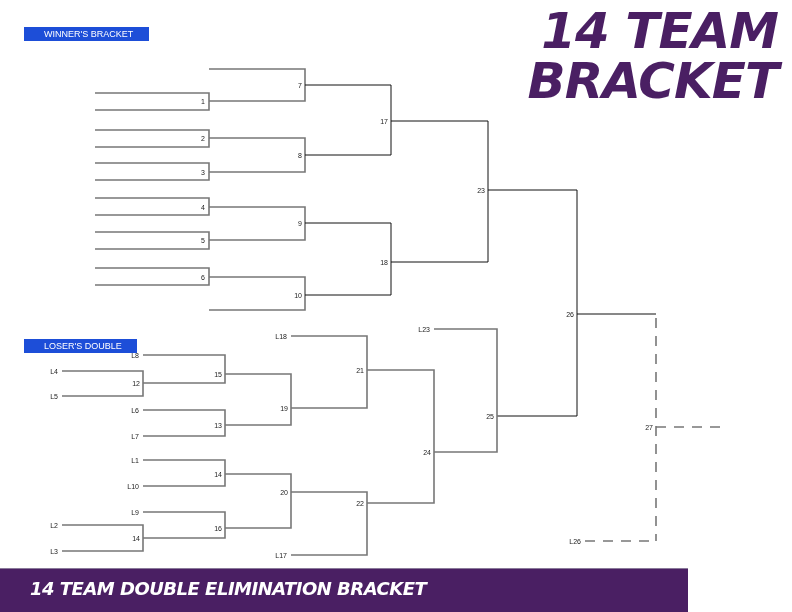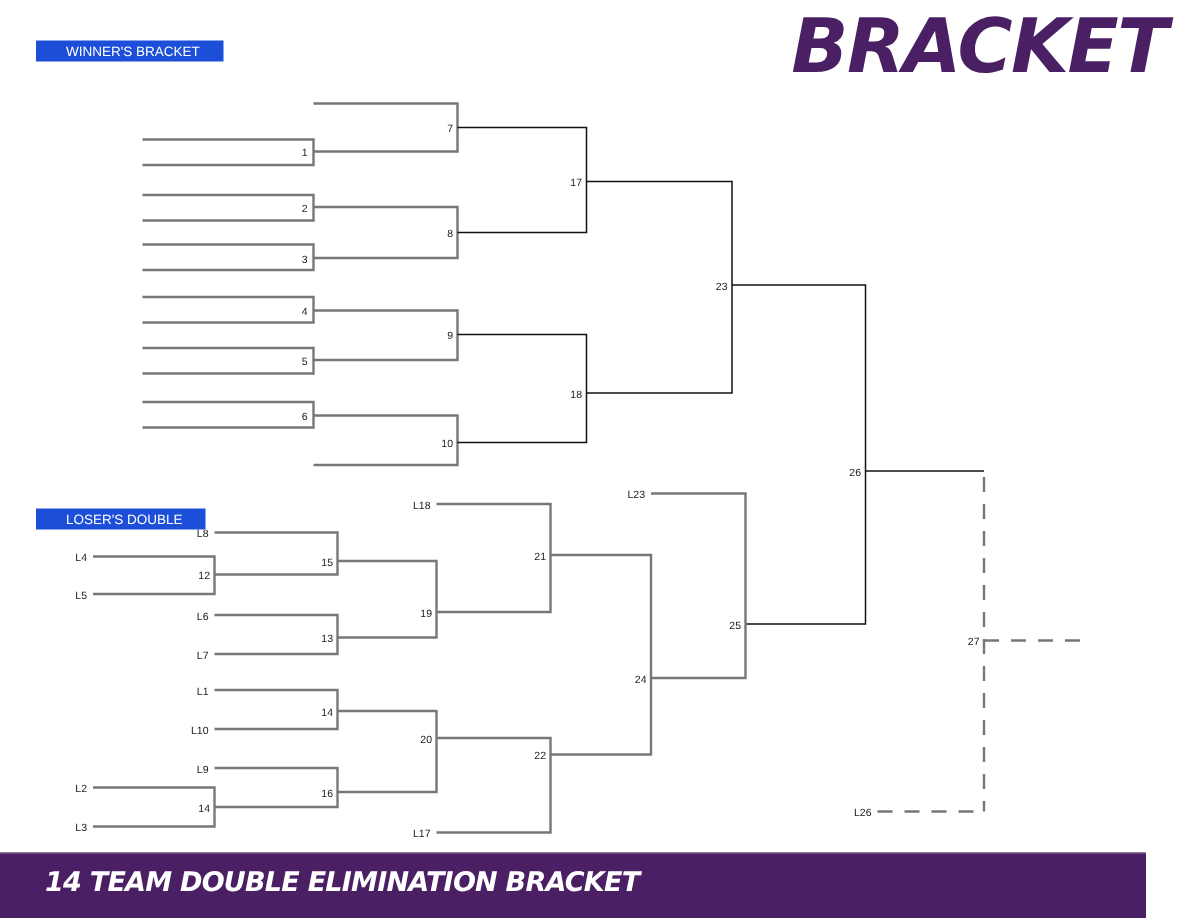--- a/index.html
+++ b/index.html
@@ -2,31 +2,32 @@
 <html><head>
 <meta charset="utf-8">
 <style>
   html,body{margin:0;padding:0;background:#fff;}
   body{width:792px;height:612px;position:relative;overflow:hidden;font-family:"Liberation Sans",sans-serif;}
   .label-bar{position:absolute;left:0;height:14px;background:#1d4ed8;color:#fff;font-size:9px;line-height:14px;padding-left:20px;box-sizing:border-box;margin-left:24px;}
   .title{position:absolute;right:14px;top:6px;color:#4a1f63;font-family:"DejaVu Sans",sans-serif;font-weight:bold;font-style:italic;font-size:50px;line-height:50px;text-align:right;letter-spacing:-1px;}
   .title div{white-space:nowrap;}
   svg{position:absolute;left:0;top:0;}
   .num{font-family:"Liberation Sans",sans-serif;font-size:7px;fill:#222;}
-  .footer{position:absolute;left:0;bottom:0;width:764px;height:44px;background:#4a1f63;border-top:1px solid #8a7a9a;box-sizing:border-box;color:#fff;}
+  .footer{position:absolute;left:0;bottom:0;width:688px;height:44px;background:#4a1f63;border-top:1px solid #8a7a9a;box-sizing:border-box;color:#fff;}
   .footer-left{position:absolute;left:30px;top:9px;font-family:"DejaVu Sans",sans-serif;font-weight:bold;font-style:italic;font-size:18px;letter-spacing:-0.5px;}
   .footer-right{position:absolute;right:24px;top:7px;font-family:"DejaVu Sans",sans-serif;font-size:20px;}
 </style>
 </head>
 <body>
 
 <div class="label-bar" style="top:27px;width:125px;">WINNER'S BRACKET</div>
 <div class="label-bar" style="top:339px;width:113px;">LOSER'S DOUBLE</div>
 
 <div class="title">
+  <div>14 TEAM</div>
   <div>BRACKET</div>
 </div>
 
 <svg width="792" height="570">
   <g stroke="#777" stroke-width="1.6" fill="none">
 
     <polyline points="95,93 209,93 209,110 95,110"></polyline>
     <polyline points="95,130 209,130 209,147 95,147"></polyline>
     <polyline points="95,163 209,163 209,180 95,180"></polyline>
     <polyline points="95,198 209,198 209,215 95,215"></polyline>

